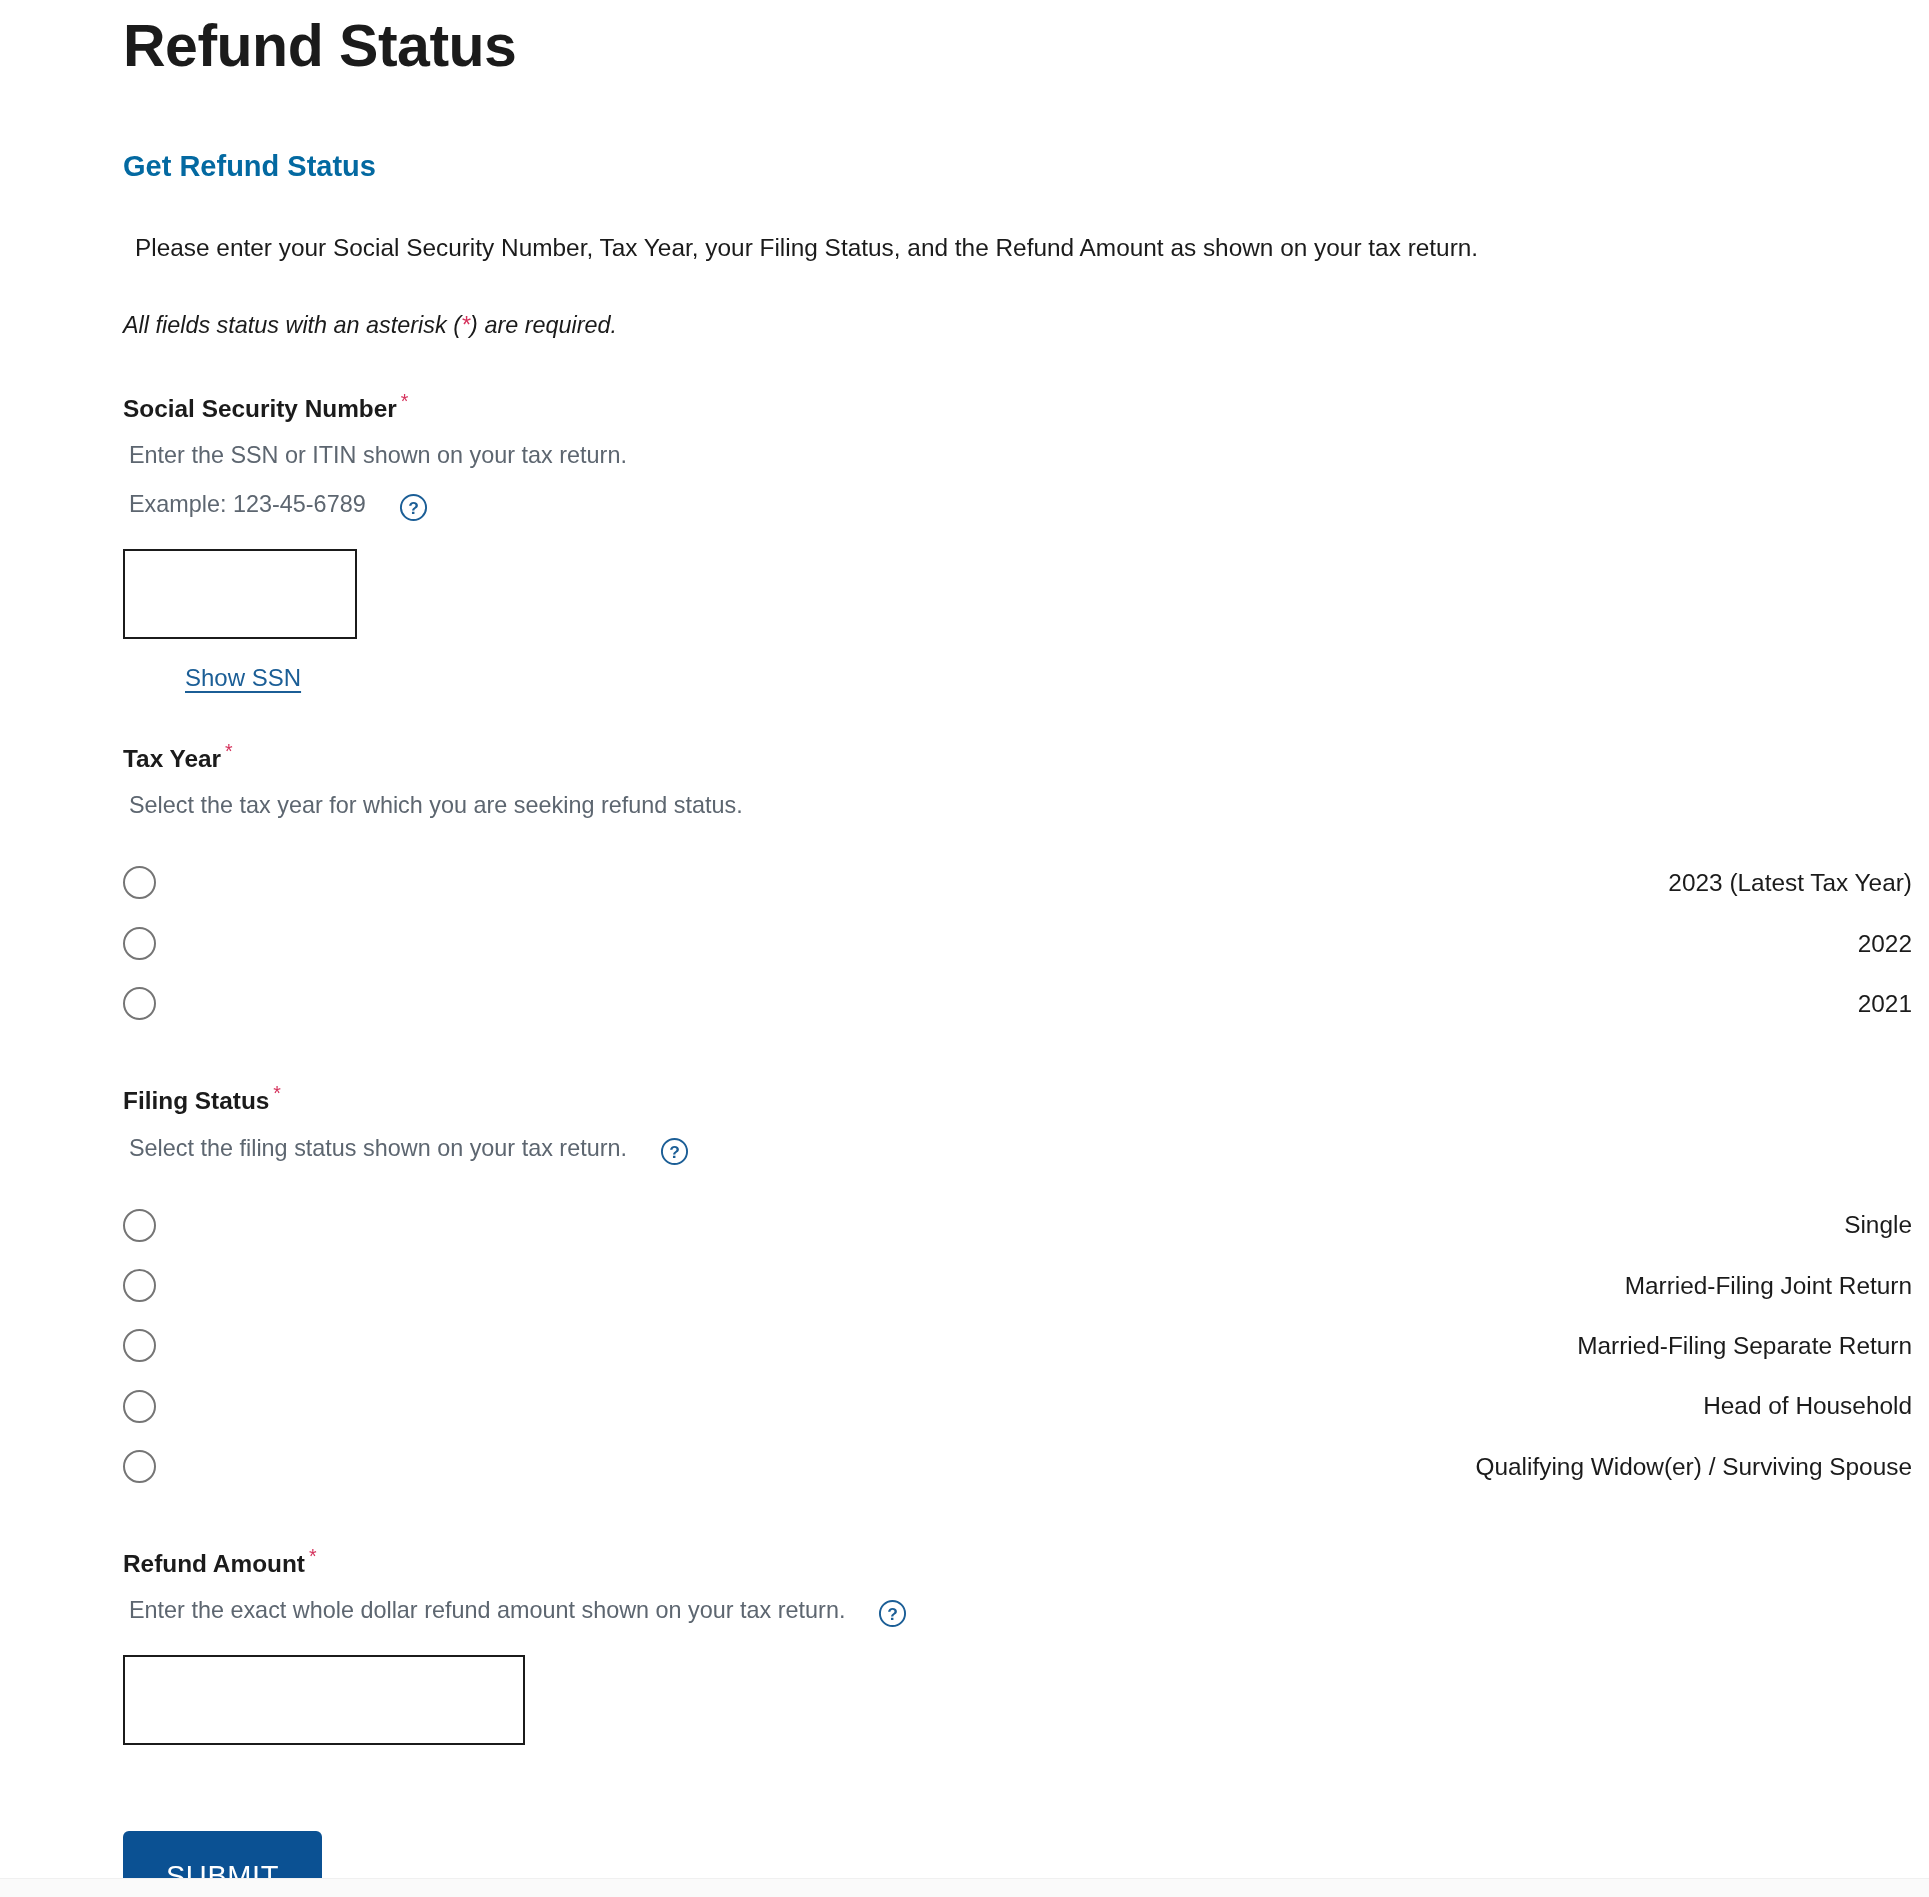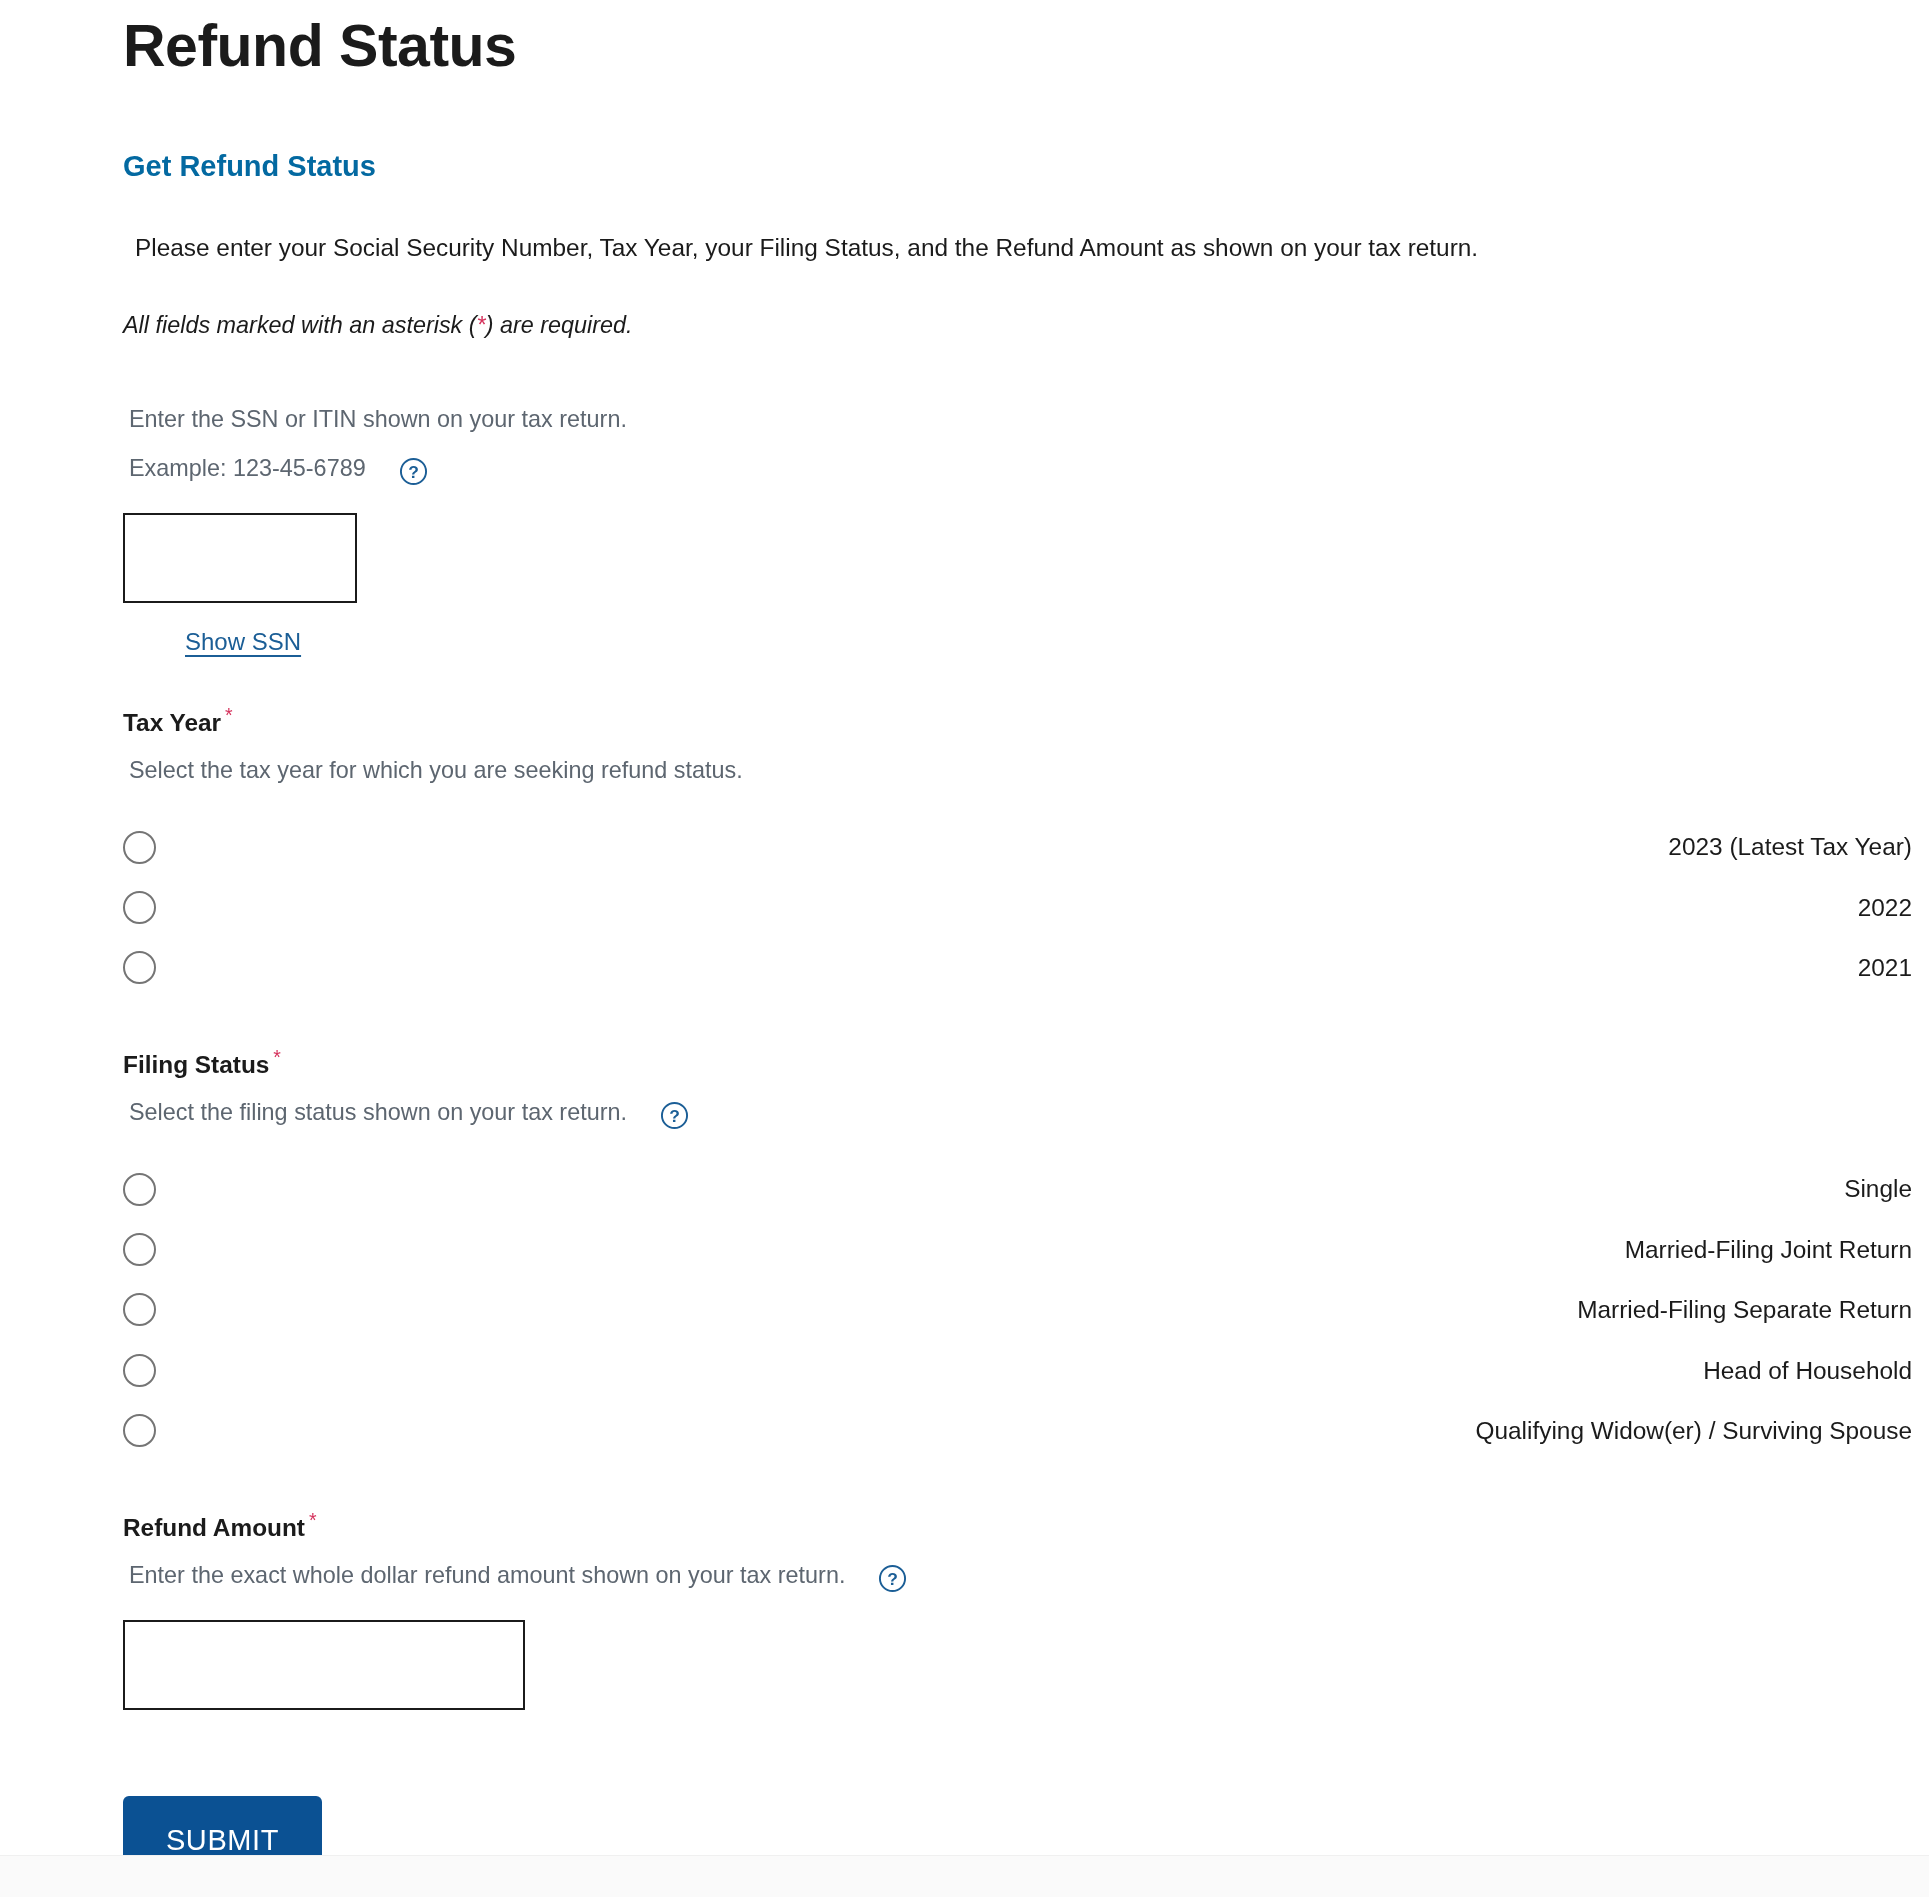--- a/index.html
+++ b/index.html
@@ -185,23 +185,24 @@
 <body>
 
 <div class="page">
 
   <h1 class="page-title">Refund Status</h1>
 
   <h2 class="section-title">Get Refund Status</h2>
 
   <p class="intro">Please enter your Social Security Number, Tax Year, your Filing Status, and the Refund Amount as shown on your tax return.</p>
 
-  <p class="required-note"><span>All fields marked with an asterisk (</span><span class="ast">*</span><span>) are required.</span></p>
+  <p class="required-note"><span>All fields status with an asterisk (</span><span class="ast">*</span><span>) are required.</span></p>
 
   <div class="field-group">
+    <span class="field-label"><span>Social Security Number</span><span class="asterisk">*</span></span>
 
     <span class="field-hint">Enter the SSN or ITIN shown on your tax return.</span>
 
     <span class="field-hint hint-line">
       <span>Example: 123-45-6789</span>
       <span class="help-icon">
         <svg width="29" height="29" viewBox="0 0 30 30" aria-hidden="true" style="font-size:24px">
           <circle cx="15" cy="15" r="13" fill="none" stroke="#1b5e96" stroke-width="2"></circle>
           <text x="15" y="22" text-anchor="middle" font-family="Liberation Sans, sans-serif" font-size="18" font-weight="bold" fill="#1b5e96">?</text>
         </svg>

